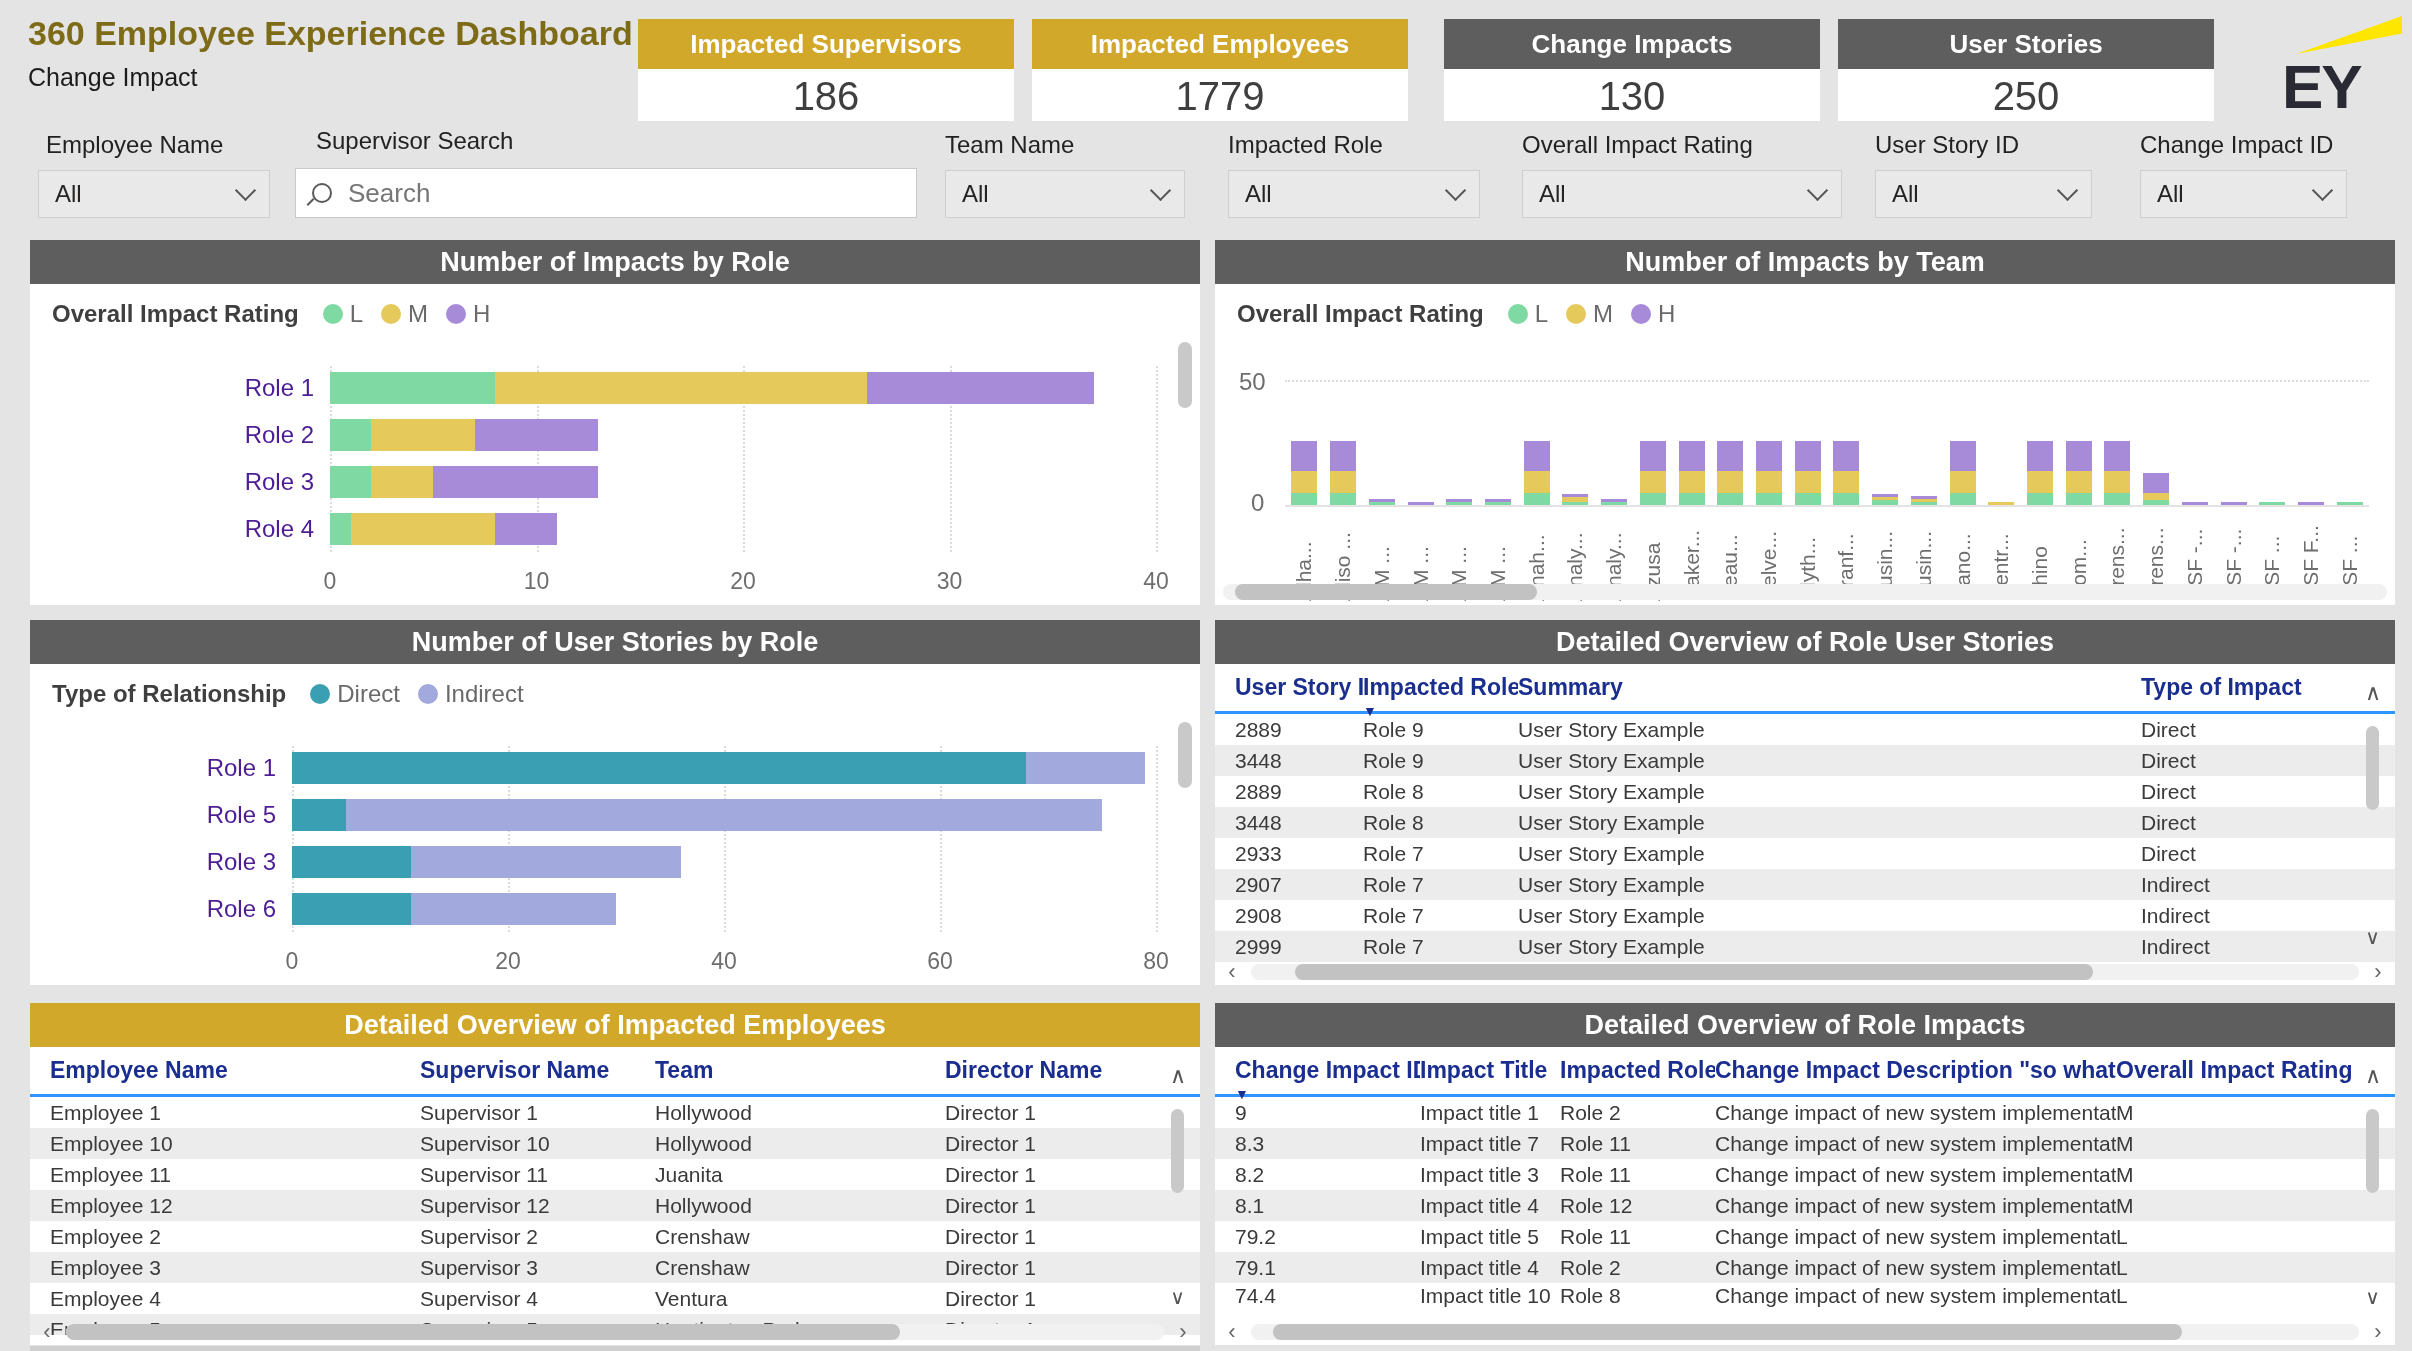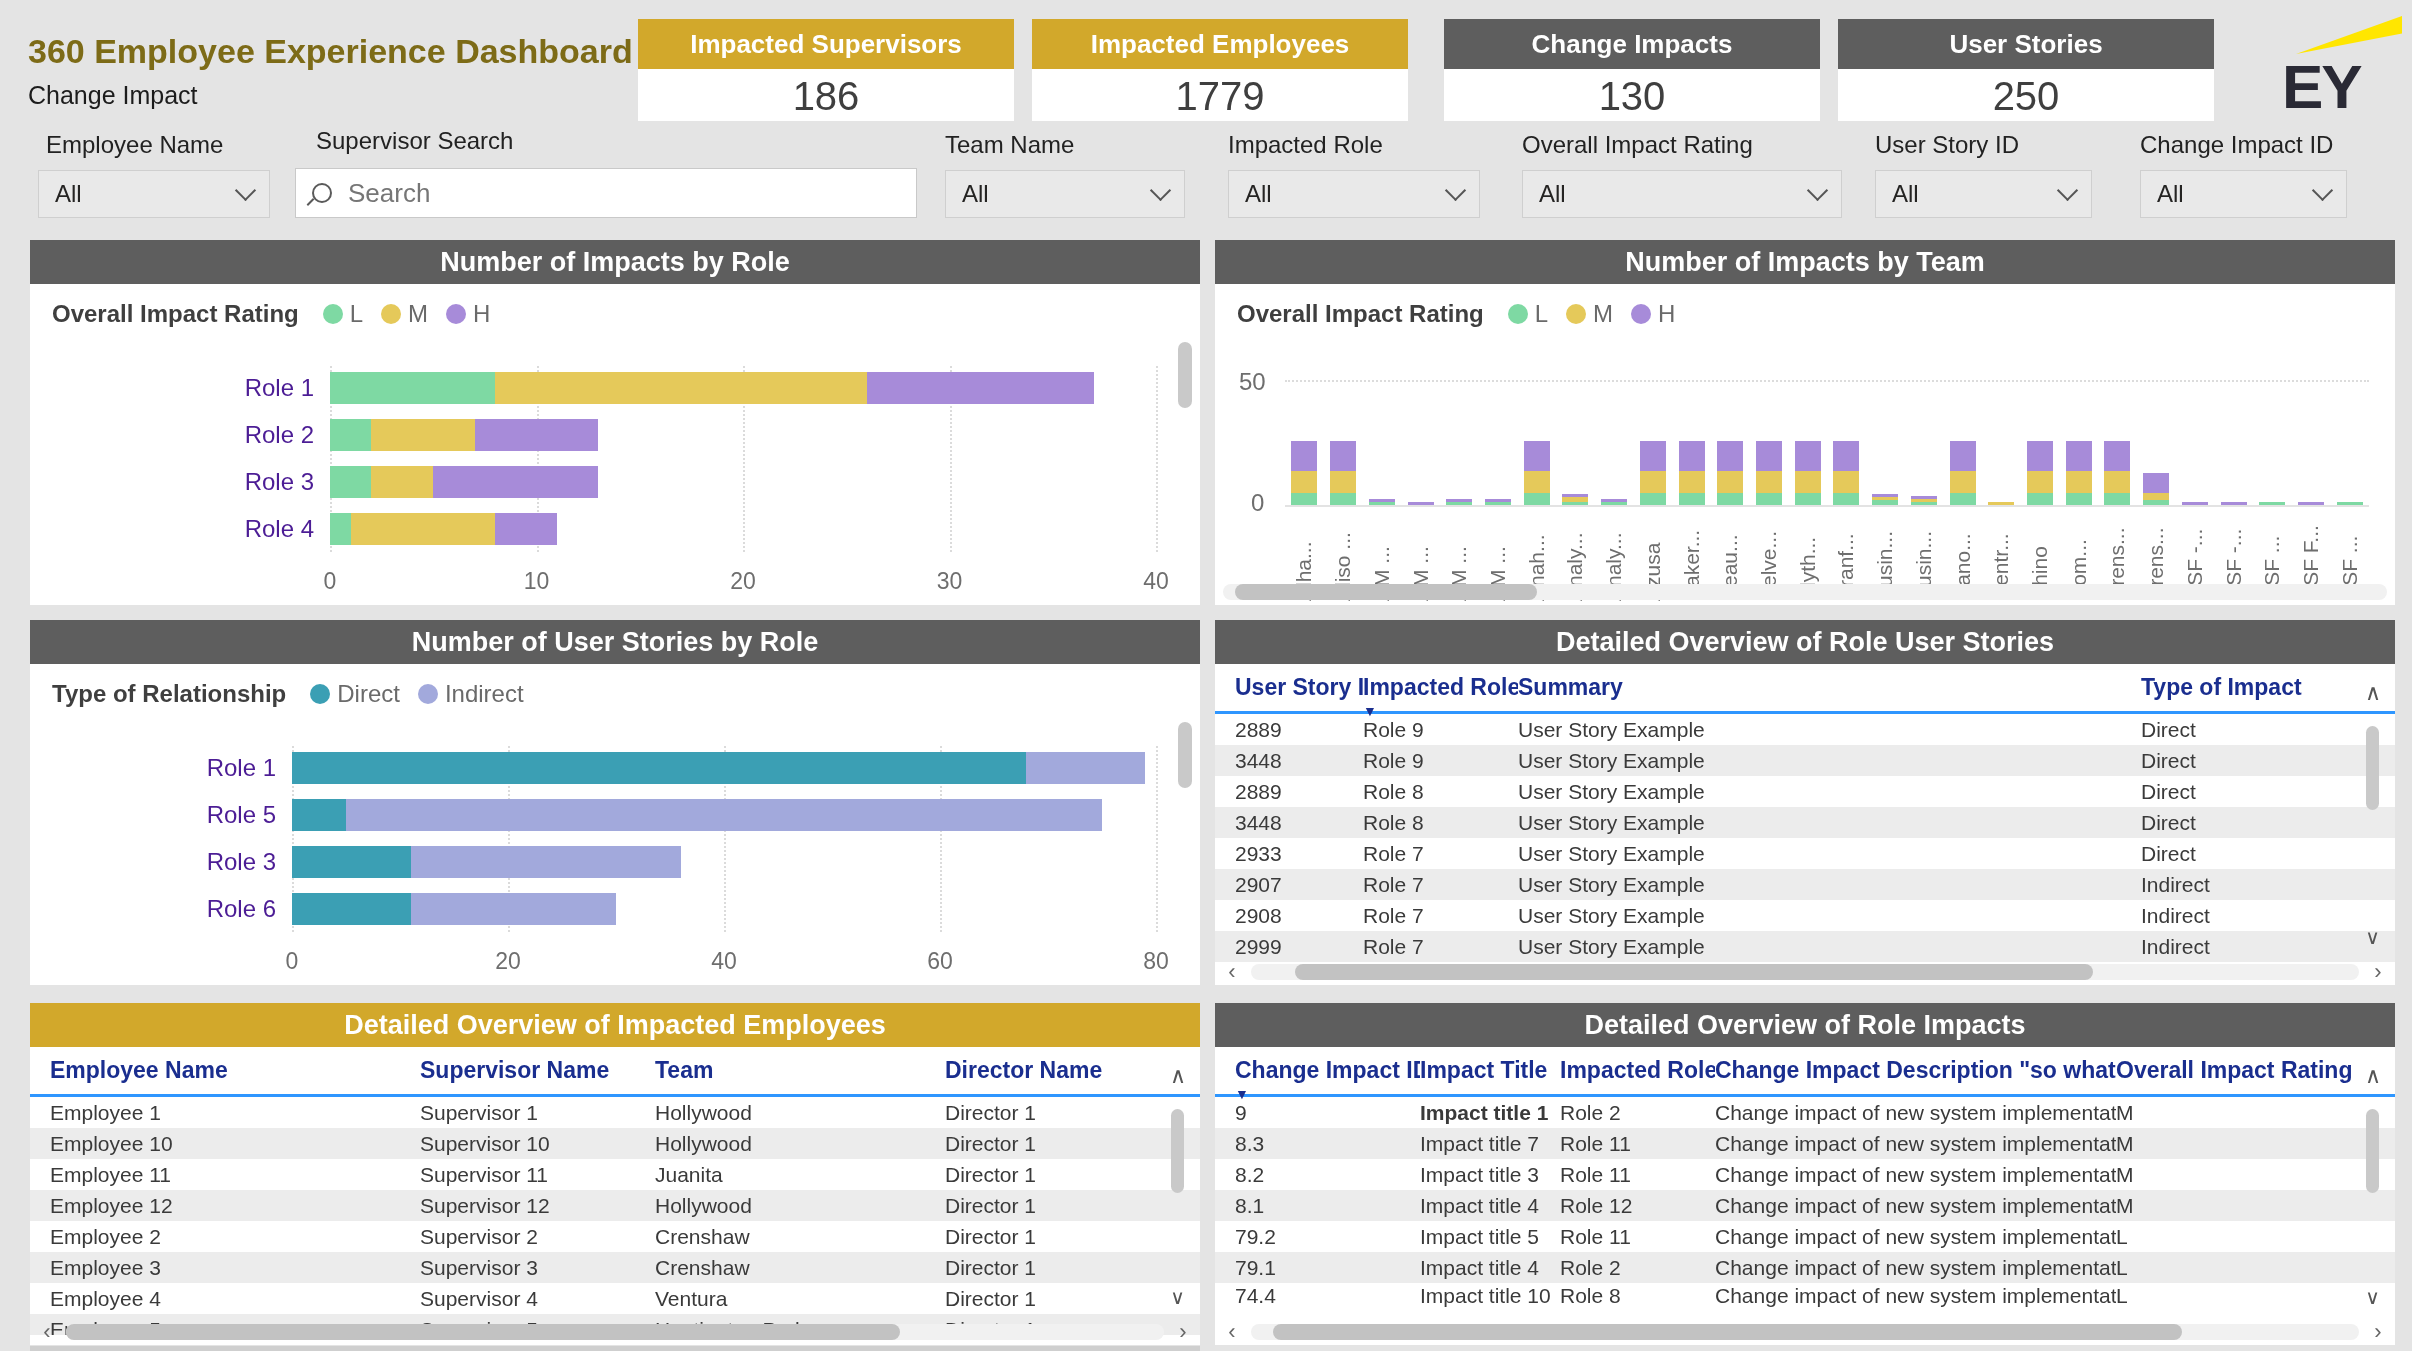--- a/index.html
+++ b/index.html
@@ -1,19 +1,19 @@
 <!DOCTYPE html>
 <html><head>
 <meta charset="utf-8">
 <style>
   html,body{margin:0;padding:0;background:#E4E4E4;}
   #app{position:relative;width:2412px;height:1351px;background:#E4E4E4;
        font-family:"Liberation Sans",sans-serif;overflow:hidden;}
   
-  .title-block{position:absolute;left:28px;top:32px;}
+  .title-block{position:absolute;left:28px;top:14px;}
   .title-block h1{margin:0;font-size:34px;font-weight:bold;color:#7D6B17;letter-spacing:0;}
   .title-block .sub{margin-top:10px;font-size:25px;color:#1c1c1c;}
   .kpi{position:absolute;top:19px;width:376px;height:88px;}
   .kpi .hd{height:50px;line-height:50px;text-align:center;color:#fff;font-weight:bold;font-size:26px;}
   .kpi.gold .hd{background:#D2A82B;}
   .kpi.gray .hd{background:#5E5E5E;}
   .kpi .val{height:52px;background:#fff;text-align:center;font-size:40px;color:#3F3F3F;line-height:54px;}
   .eylogo{position:absolute;left:2282px;top:16px;width:124px;}
   .eybeam{width:106px;height:38px;margin-left:14px;background:#FFE600;
           clip-path:polygon(0 100%,100% 0,100% 46%);}
@@ -739,21 +739,21 @@
           <div class="th" style="width: 185px;"><span class="thtxt">Change Impact ID</span><span class="sort">▼</span></div>
           <div class="th" style="width: 140px;"><span class="thtxt">Impact Title</span></div>
           <div class="th" style="width: 155px;"><span class="thtxt">Impacted Role</span></div>
           <div class="th" style="flex: 1 1 0%;"><span class="thtxt">Change Impact Description "so what"</span></div>
           <div class="th" style="width: 235px;"><span class="thtxt">Overall Impact Rating</span></div>
           <span class="uparr">∧</span>
         </div>
         <div class="tbody" style="height: 238px;">
           <div class="trow">
             <div class="tcell" style="width: 185px;">9</div>
-            <div class="tcell" style="width: 140px; font-weight: bold;">Impact title 1</div>
+            <div class="tcell" style="width: 140px;">Impact title 1</div>
             <div class="tcell" style="width: 155px;">Role 2</div>
             <div class="tcell" style="flex: 1 1 0%;">Change impact of new system implementation.</div>
             <div class="tcell" style="width: 235px;">M</div>
           </div>
           <div class="trow alt">
             <div class="tcell" style="width: 185px;">8.3</div>
             <div class="tcell" style="width: 140px;">Impact title 7</div>
             <div class="tcell" style="width: 155px;">Role 11</div>
             <div class="tcell" style="flex: 1 1 0%;">Change impact of new system implementation.</div>
             <div class="tcell" style="width: 235px;">M</div>

